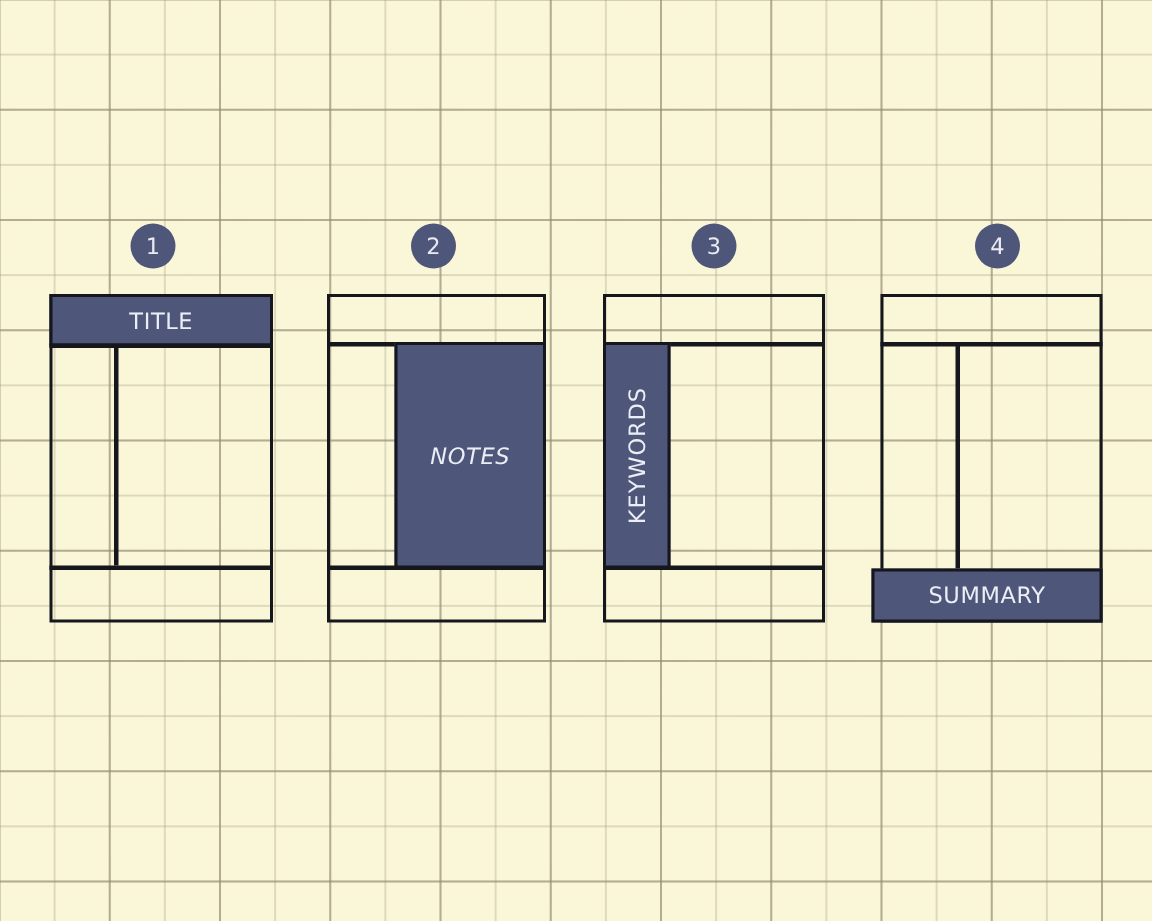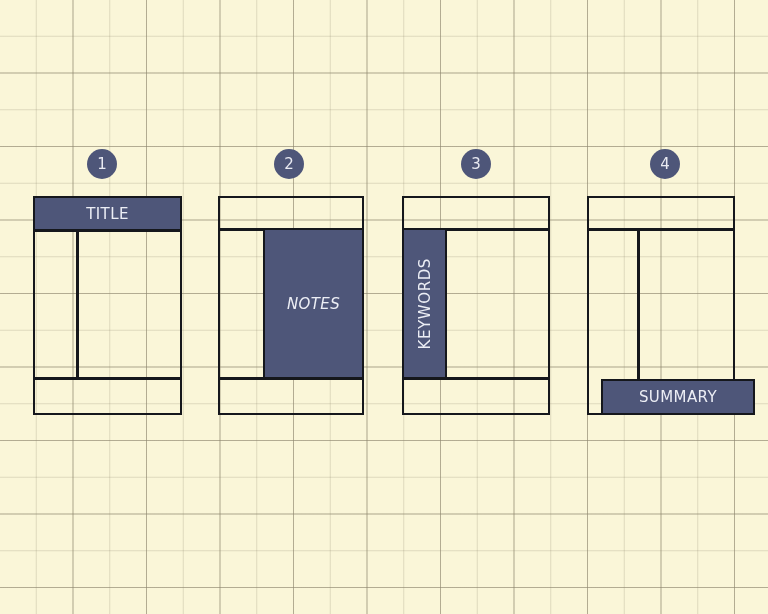--- a/index.html
+++ b/index.html
@@ -169,19 +169,19 @@
       <span>4</span>
     </div>
 
     <div class="panel">
       <div class="frame" style="left:587px; top:196px; width:148px; height:219px;"></div>
 
       <div class="hline" style="left:587px; top:228px; width:148px;"></div>
 
       <div class="vline" style="left:637px; top:230px; height:149px;"></div>
 
-      <div class="fill" style="left:581px; top:379px; width:154px; height:36px;margin-left:20px;">
+      <div class="fill" style="left:581px; top:379px; width:154px; height:36px;">
         <span class="label-text">SUMMARY</span>
       </div>
     </div>
   </div>
 
 </div>
 
 </body></html>

